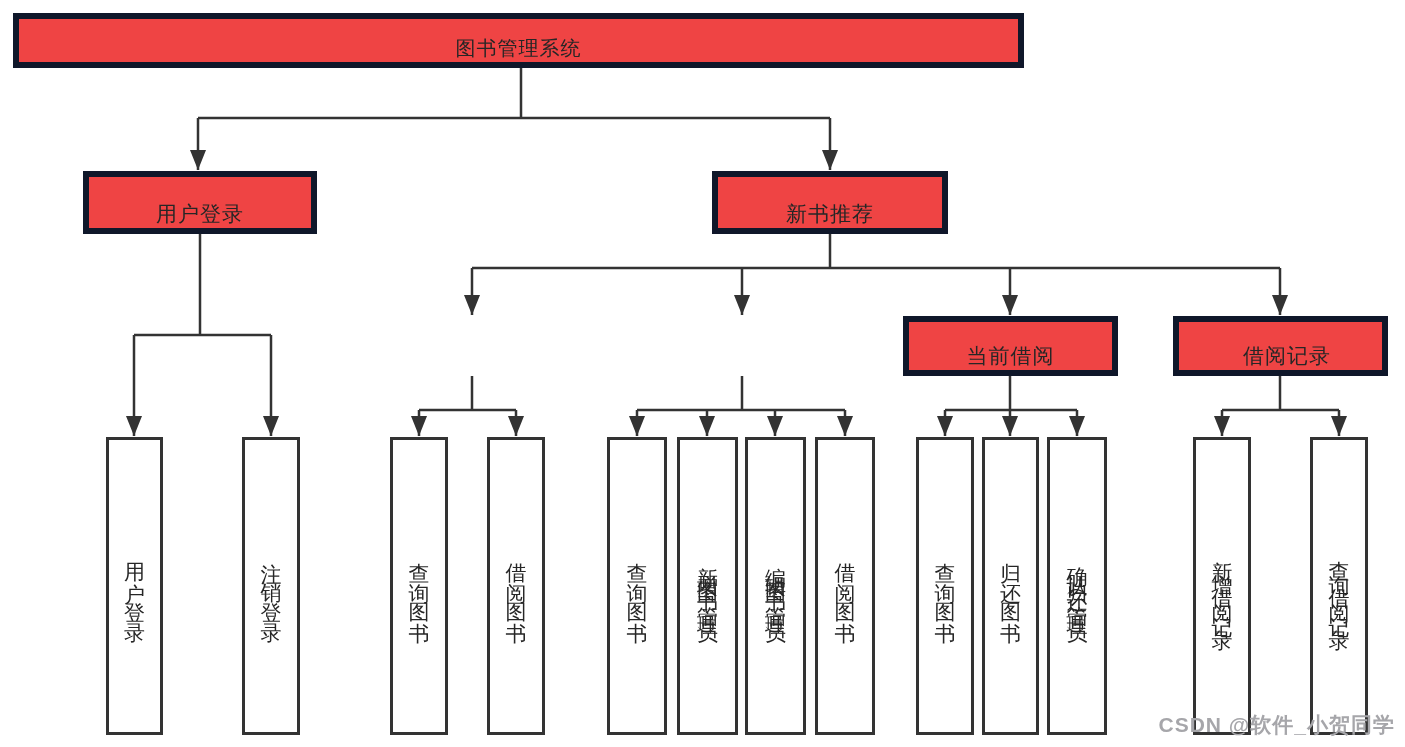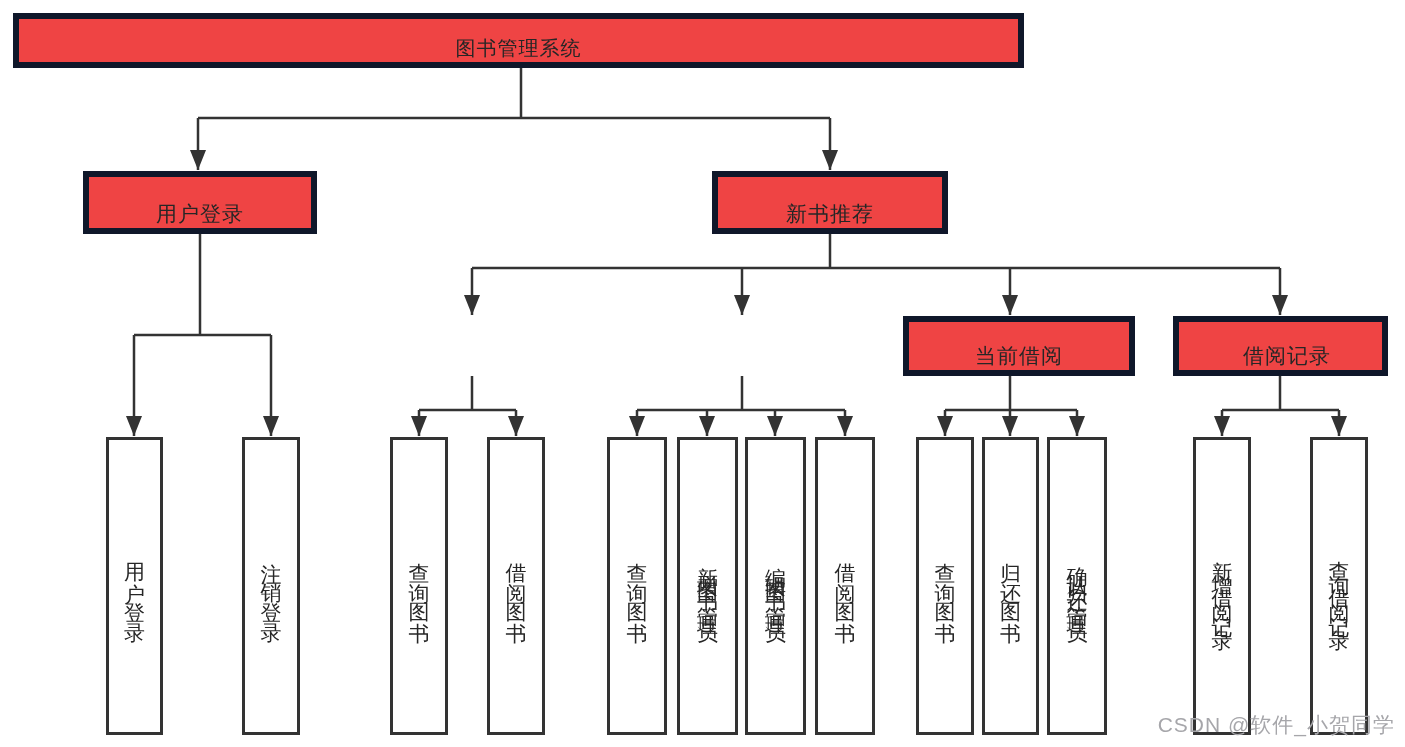--- a/index.html
+++ b/index.html
@@ -11,21 +11,21 @@
   .box {
     position:absolute; box-sizing:border-box; background:#ef4444;
     border:6px solid #0f172a; display:flex; align-items:flex-end; justify-content:center;
   }
   .hbox { font-size:21px; letter-spacing:1px; }
   #root-box          { left:13px;  top:13px;  width:1011px; height:55px; font-size:20px; }
   #user-login-box    { left:83px;  top:171px; width:234px;  height:63px; }
   #book-mgmt-box     { left:712px; top:171px; width:236px;  height:63px; }
   #new-rec-box       { left:364px; top:316px; width:216px;  height:60px; }
   #book-borrow-box   { left:635px; top:316px; width:215px;  height:60px; }
-  #current-borrow-box{ left:903px; top:316px; width:232px;  height:60px; }
+  #current-borrow-box{ left:903px; top:316px; width:215px;  height:60px; }
   #borrow-record-box { left:1173px;top:316px; width:215px;  height:60px;padding-left:13px; }
 
   .leaf {
     position:absolute; top:437px; height:298px; box-sizing:border-box;
     background:#ffffff; border:3px solid #333333;
     display:flex; align-items:center; justify-content:center;
   }
   .leaf span {
     writing-mode:vertical-rl; text-orientation:mixed;
     font-size:21px; line-height:1.05; white-space:nowrap;
@@ -43,21 +43,21 @@
   #leaf-bb-edit    { left:745px;  width:61px; }
   #leaf-bb-borrow  { left:815px;  width:60px; }
   #leaf-cb-query   { left:916px;  width:58px; }
   #leaf-cb-return  { left:982px;  width:57px; }
   #leaf-cb-confirm { left:1047px; width:60px; }
   #leaf-br-add     { left:1193px; width:58px; }
   #leaf-br-query   { left:1310px; width:58px; }
 
   .watermark {
     position:absolute; right:10px; bottom:8px;
-    font-size:21px; color:#a6a6aa; letter-spacing:1px; white-space:nowrap;
+    font-size:21px; color:#a6a6aa; letter-spacing:1px; white-space:nowrap;font-weight:bold;
   }
 </style>
 </head>
 <body>
 
 <div class="canvas">
 
   <svg class="wires" viewBox="0 0 1405 747" fill="none" stroke="#333333" stroke-width="2.5">
     <defs>
       <marker id="arrow" markerUnits="userSpaceOnUse" markerWidth="24" markerHeight="20" refX="20" refY="8" orient="auto" overflow="visible">

